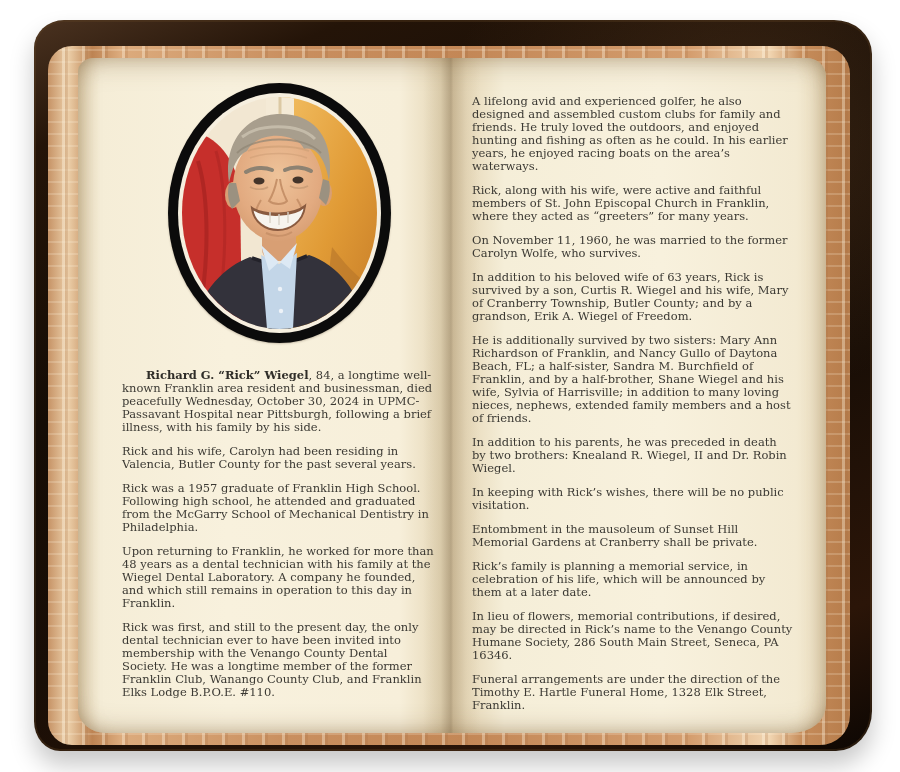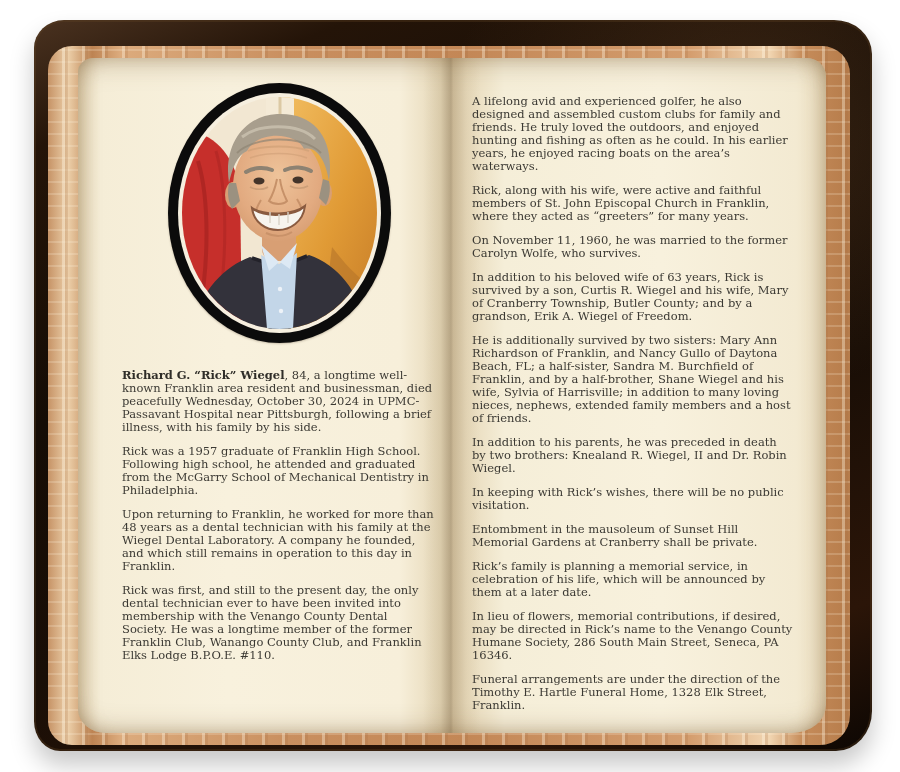--- a/index.html
+++ b/index.html
@@ -69,21 +69,21 @@
   .page-left  { padding: 0 16px 0 44px; }
   .page-right { padding: 37px 32px 0 20px; }
 
   .page p {
     margin: 0 0 11px 0;
     font-size: 11.5px;
     line-height: 13px;
     color: #3b3933;
     text-align: left;
   }
-  .page p strong { font-weight: bold; color: #2f2d28; }
+  .page p strong { font-weight: bold; color: #2f2d28; margin-left: 24px; }
 
   
   .photo-frame {
     width: 223px; height: 260px;
     margin: 25px auto 26px auto;
     position: relative;
     background: #0b0b0b;
     border-radius: 50%;
     box-shadow: 0 1px 2px rgba(60,40,20,.25);
   }
@@ -172,20 +172,21 @@
                 <line x1="88" y1="115" x2="88" y2="126" stroke="#d8d2c6" stroke-width="1.4"></line>
                 <line x1="97" y1="117" x2="97" y2="128" stroke="#d8d2c6" stroke-width="1.4"></line>
                 <line x1="106" y1="115" x2="106" y2="126" stroke="#d8d2c6" stroke-width="1.4"></line>
                 <path d="M84,136 C92,140 102,140 110,135" stroke="#c08a62" stroke-width="2" fill="none" opacity=".7"></path>
               </svg>
             </div>
           </div>
         </div>
 
         <p><strong>Richard G. “Rick” Wiegel</strong><span>, 84, a longtime well-known Franklin area resident and businessman, died peacefully Wednesday, October 30, 2024 in UPMC-Passavant Hospital near Pittsburgh, following a brief illness, with his family by his side.</span></p>
+        <p>Rick and his wife, Carolyn had been residing in Valencia, Butler County for the past several years.</p>
         <p>Rick was a 1957 graduate of Franklin High School. Following high school, he attended and graduated from the McGarry School of Mechanical Dentistry in Philadelphia.</p>
         <p>Upon returning to Franklin, he worked for more than 48 years as a dental technician with his family at the Wiegel Dental Laboratory. A company he founded, and which still remains in operation to this day in Franklin.</p>
         <p>Rick was first, and still to the present day, the only dental technician ever to have been invited into membership with the Venango County Dental Society. He was a longtime member of the former Franklin Club, Wanango County Club, and Franklin Elks Lodge B.P.O.E. #110.</p>
       </div>
 
       <div class="page page-right">
         <p>A lifelong avid and experienced golfer, he also designed and assembled custom clubs for family and friends. He truly loved the outdoors, and enjoyed hunting and fishing as often as he could. In his earlier years, he enjoyed racing boats on the area’s waterways.</p>
         <p>Rick, along with his wife, were active and faithful members of St. John Episcopal Church in Franklin, where they acted as “greeters” for many years.</p>
         <p>On November 11, 1960, he was married to the former Carolyn Wolfe, who survives.</p>
         <p>In addition to his beloved wife of 63 years, Rick is survived by a son, Curtis R. Wiegel and his wife, Mary of Cranberry Township, Butler County; and by a grandson, Erik A. Wiegel of Freedom.</p>

